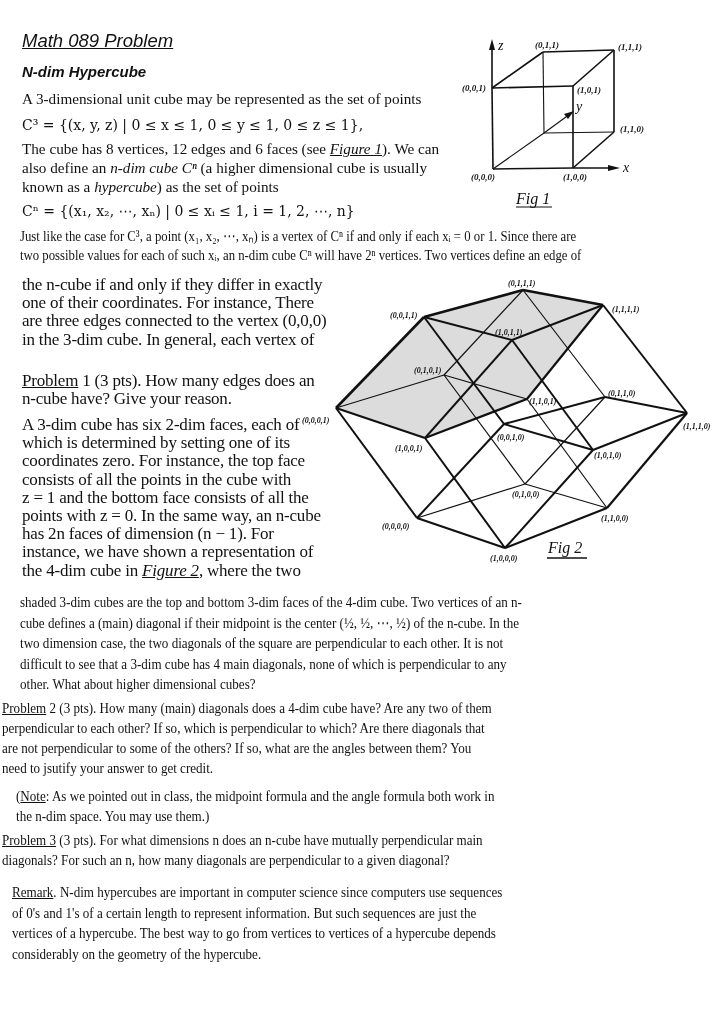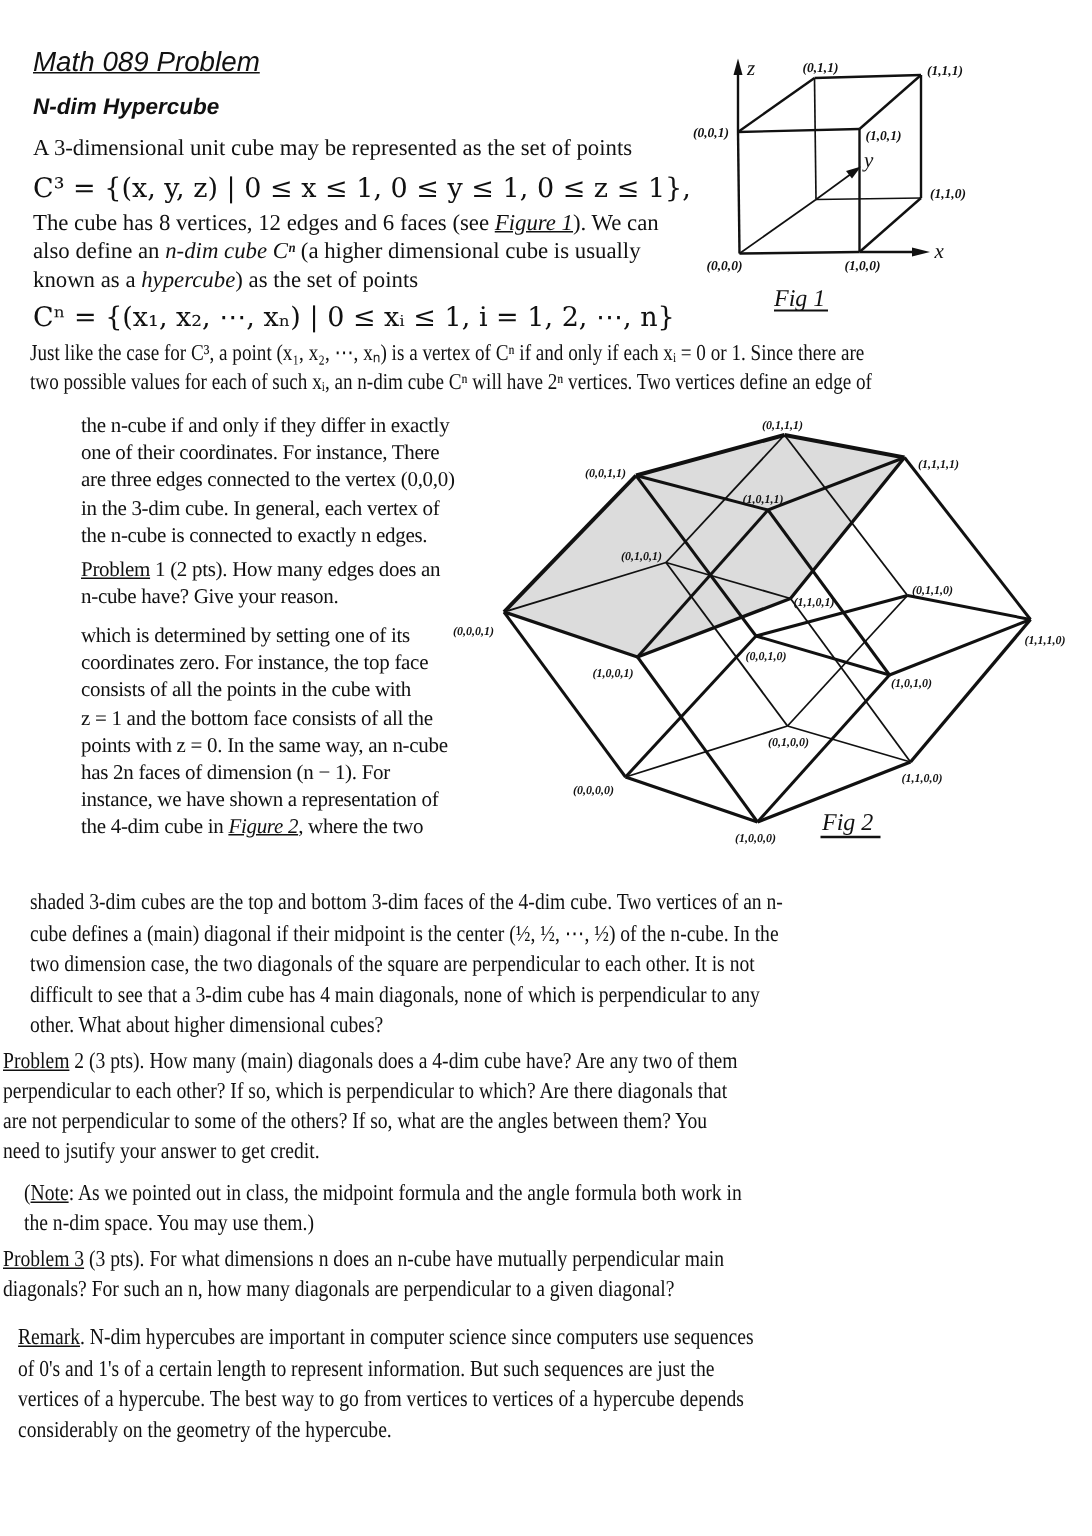--- a/index.html
+++ b/index.html
@@ -4,22 +4,22 @@
 <style>
   html, body { margin:0; padding:0; background:#ffffff; }
   body { width:728px; height:1024px; position:relative; overflow:hidden; color:#111;
          font-family:"Liberation Serif", serif; }
   .abs { position:absolute; }
   .title { left:22px; top:30px; font-family:"Liberation Sans", sans-serif; font-style:italic;
            font-size:18.5px; text-decoration:underline; }
   .subtitle { left:22px; top:63px; font-family:"Liberation Sans", sans-serif; font-style:italic;
               font-weight:bold; font-size:15px; }
   .p { font-size:15.2px; line-height:19px; }
-  .narrow { font-size:14px; line-height:18.2px; letter-spacing:-0.2px;margin-left:32px; }
-  .math { font-family:"DejaVu Serif", serif; font-size:18px; }
+  .narrow { font-size:17px; line-height:18.2px; letter-spacing:-0.2px; }
+  .math { font-family:"DejaVu Serif", serif; font-size:14px; }
   u.fig { font-style:italic; }
   .lbl { font-family:"Liberation Serif", serif; font-style:italic; font-weight:bold; font-size:8px; fill:#111; }
   .lbl1 { font-family:"Liberation Serif", serif; font-style:italic; font-weight:bold; font-size:9px; fill:#111; }
   .axis { font-family:"Liberation Serif", serif; font-style:italic; font-size:14px; fill:#111; }
   .figcap { font-family:"Liberation Serif", serif; font-style:italic; font-size:16px; fill:#111; }
   svg { position:absolute; overflow:visible; }
   .cond { transform-origin:left top; display:inline-block; white-space:nowrap; }
 </style>
 </head>
 <body>
@@ -37,29 +37,29 @@
 <div class="abs p" style="left:20px; top:226px;">
   <div class="cond" style="transform:scaleX(0.84);">Just like the case for C³, a point (x₁, x₂, ⋯, xₙ) is a vertex of Cⁿ if and only if each xᵢ = 0 or 1. Since there are</div><br>
   <div class="cond" style="transform:scaleX(0.84);">two possible values for each of such xᵢ, an n-dim cube Cⁿ will have 2ⁿ vertices. Two vertices define an edge of</div>
 </div>
 
 <div class="abs narrow" style="left:22px; top:276px;">
   <div>the n-cube if and only if they differ in exactly</div>
   <div>one of their coordinates. For instance, There</div>
   <div>are three edges connected to the vertex (0,0,0)</div>
   <div>in the 3-dim cube. In general, each vertex of</div>
-  <div>the n-cube is connected to exactly n edges.</div>
 </div>
 
 <div class="abs narrow" style="left:22px; top:372px;">
-  <div><u>Problem</u><span> 1 (2 pts). How many edges does an</span></div>
+  <div><u>Problem</u><span> 1 (3 pts). How many edges does an</span></div>
   <div>n-cube have? Give your reason.</div>
 </div>
 
 <div class="abs narrow" style="left:22px; top:416px;">
+  <div>A 3-dim cube has six 2-dim faces, each of</div>
   <div>which is determined by setting one of its</div>
   <div>coordinates zero. For instance, the top face</div>
   <div>consists of all the points in the cube with</div>
   <div>z = 1 and the bottom face consists of all the</div>
   <div>points with z = 0. In the same way, an n-cube</div>
   <div>has 2n faces of dimension (n − 1).  For</div>
   <div>instance, we have shown a representation of</div>
   <div><span>the 4-dim cube in </span><u class="fig">Figure 2</u><span>, where the two</span></div>
 </div>
 

